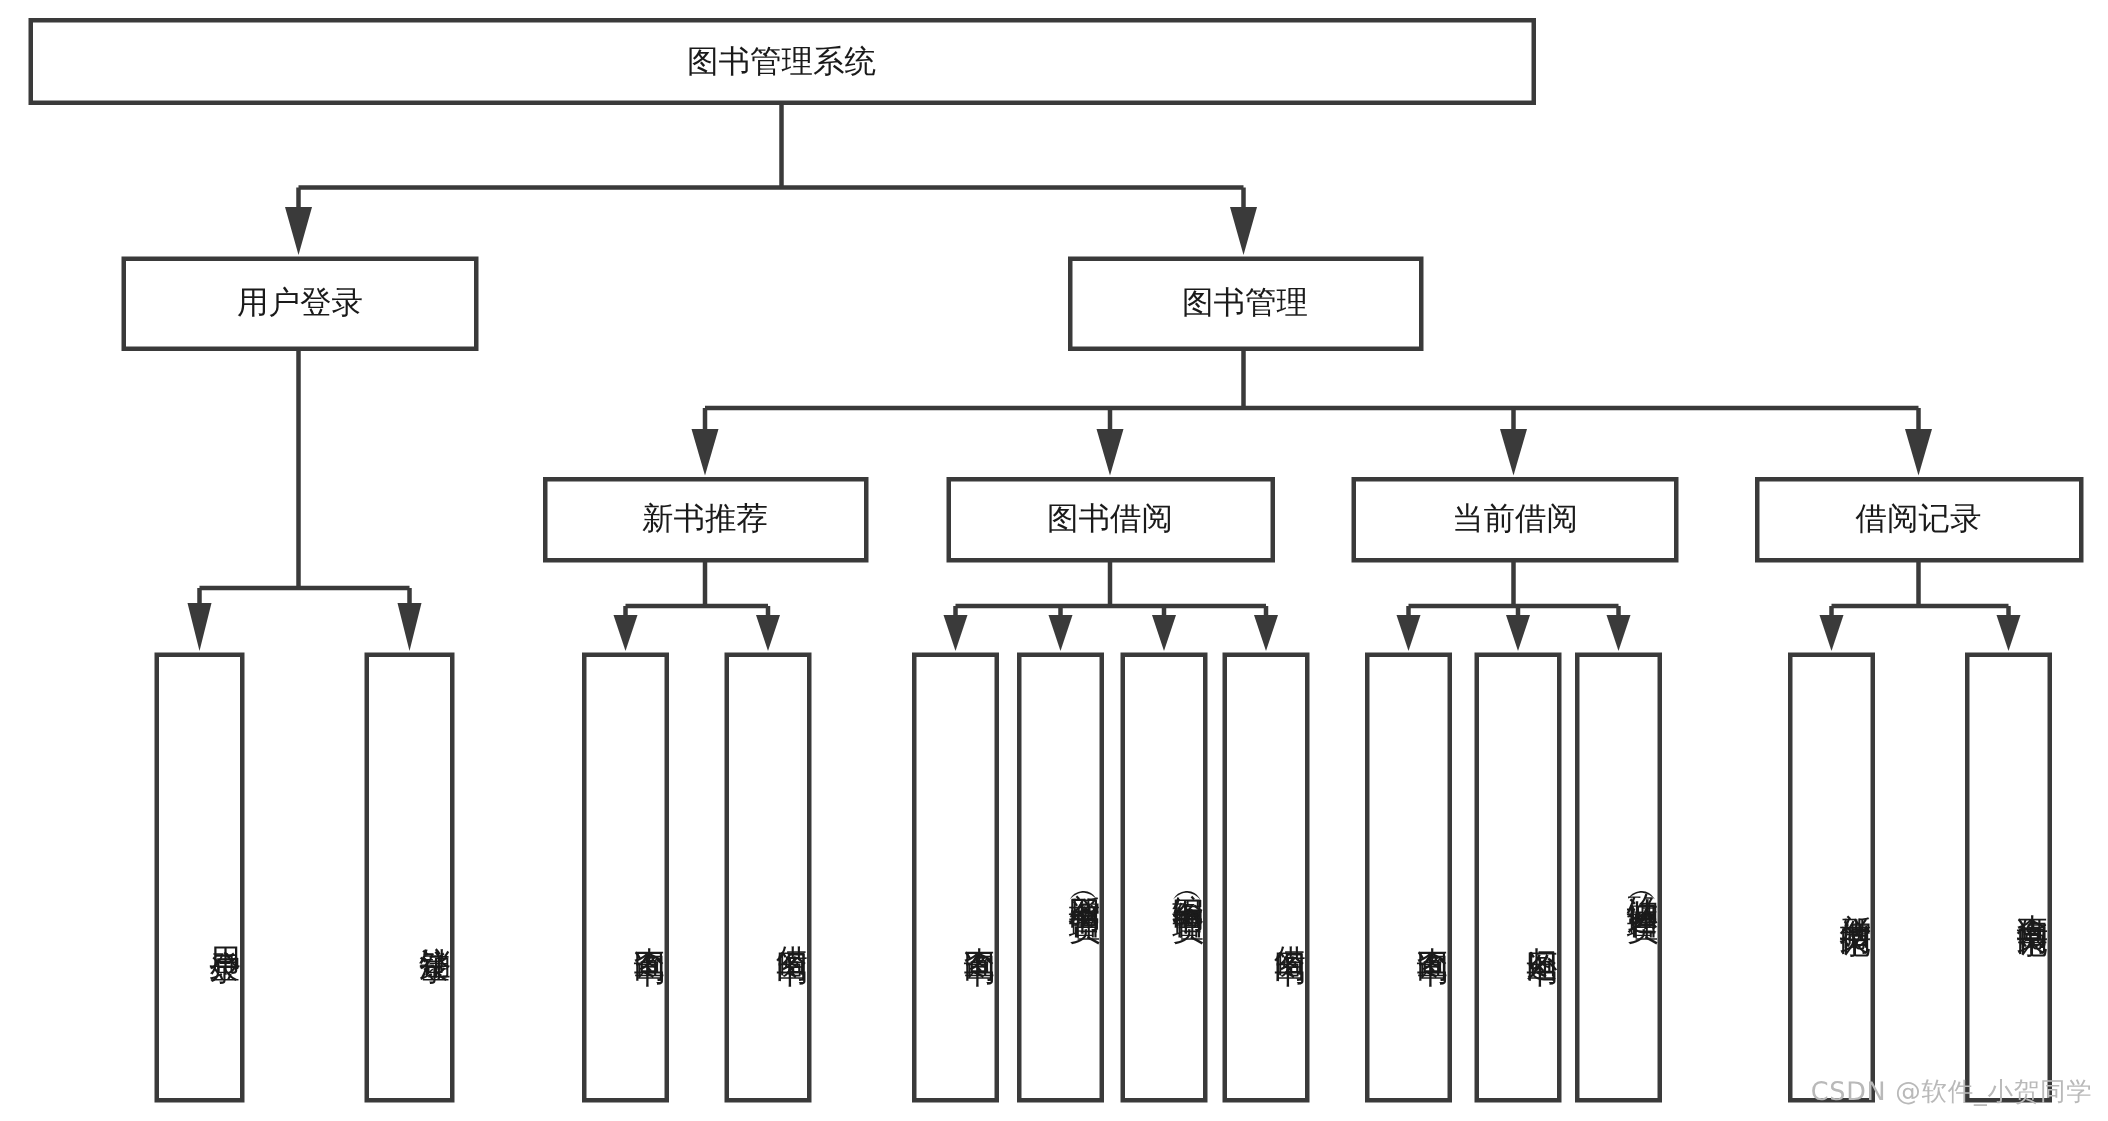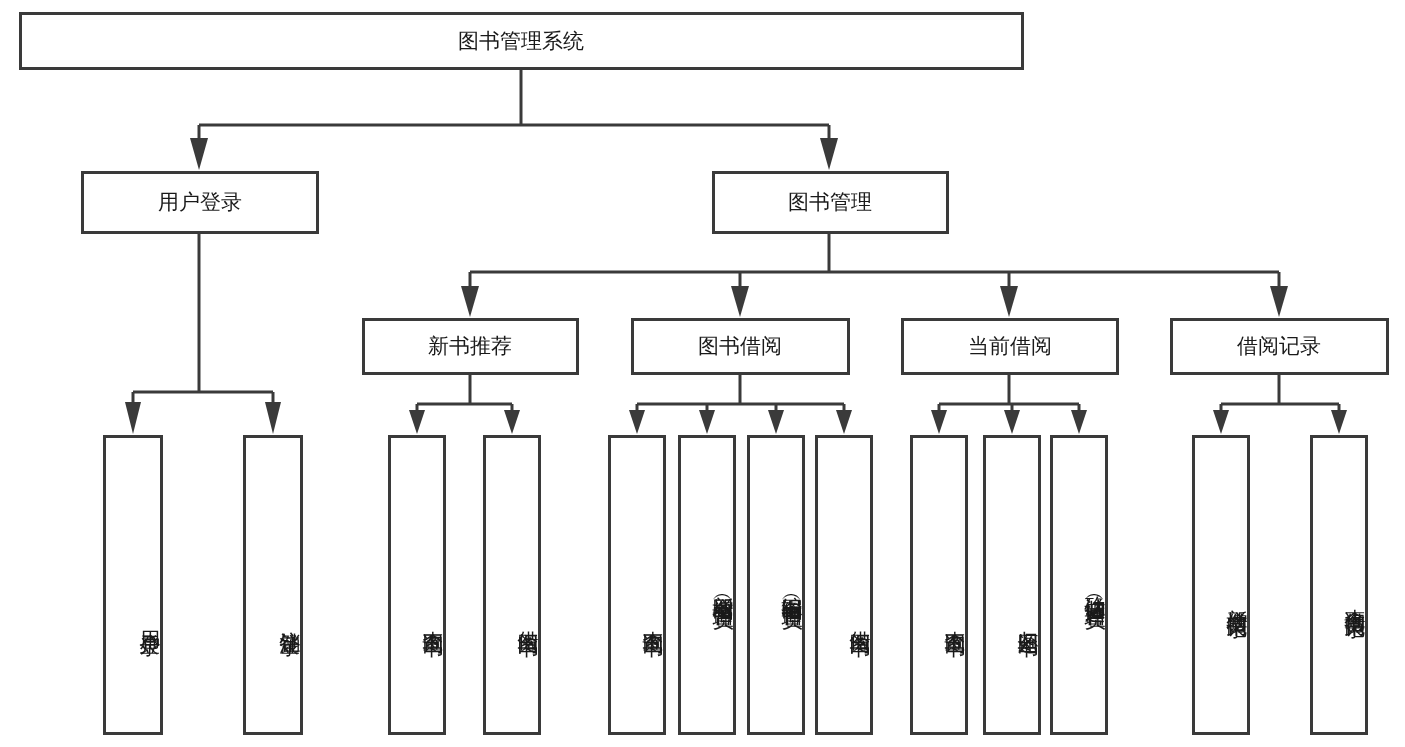--- a/index.html
+++ b/index.html
@@ -211,14 +211,15 @@
   <div class="leaf-label" style="left:609px; top:500px; width:56px; height:235px;">查询图书</div>
   <div class="leaf-label" style="left:679px; top:443px; width:56px; height:290px;">新增图书（管理员）</div>
   <div class="leaf-label" style="left:748px; top:443px; width:56px; height:290px;">编辑图书（管理员）</div>
   <div class="leaf-label" style="left:816px; top:500px; width:56px; height:235px;">借阅图书</div>
   <div class="leaf-label" style="left:911px; top:500px; width:56px; height:235px;">查询图书</div>
   <div class="leaf-label" style="left:984px; top:500px; width:56px; height:235px;">归还图书</div>
   <div class="leaf-label" style="left:1051px; top:443px; width:56px; height:290px;">确认归还（管理员）</div>
   <div class="leaf-label" style="left:1193px; top:462px; width:56px; height:271px;">新增借阅记录</div>
   <div class="leaf-label" style="left:1311px; top:462px; width:56px; height:271px;">查询借阅记录</div>
 
+  <div class="watermark">CSDN @软件_小贺同学</div>
 
 </div>
 
 </body></html>

